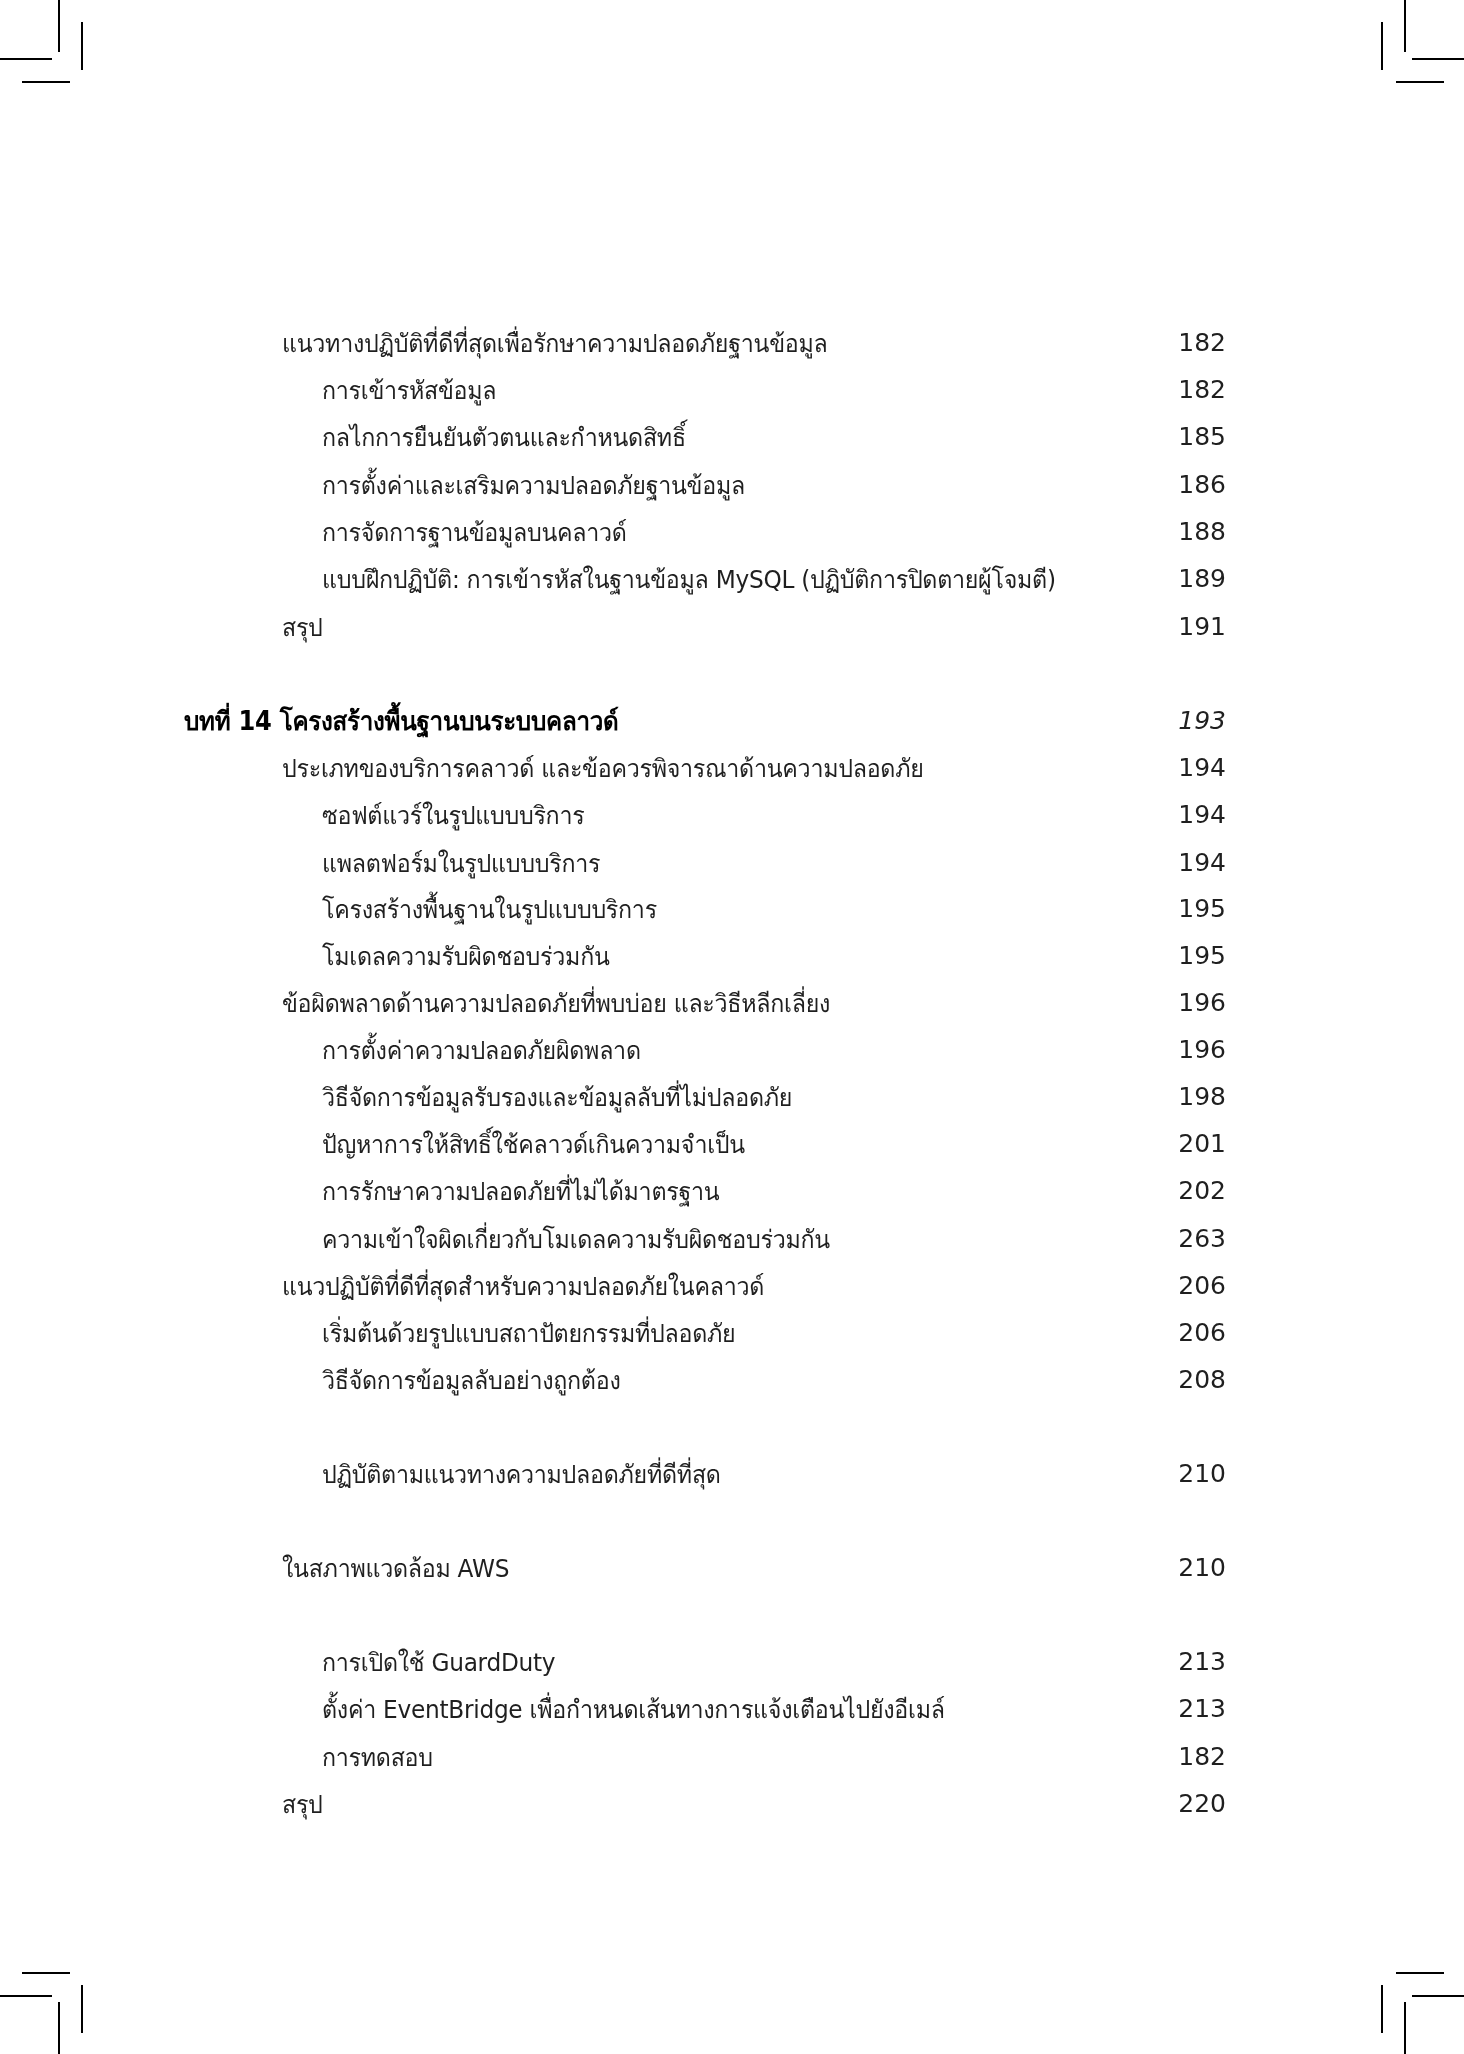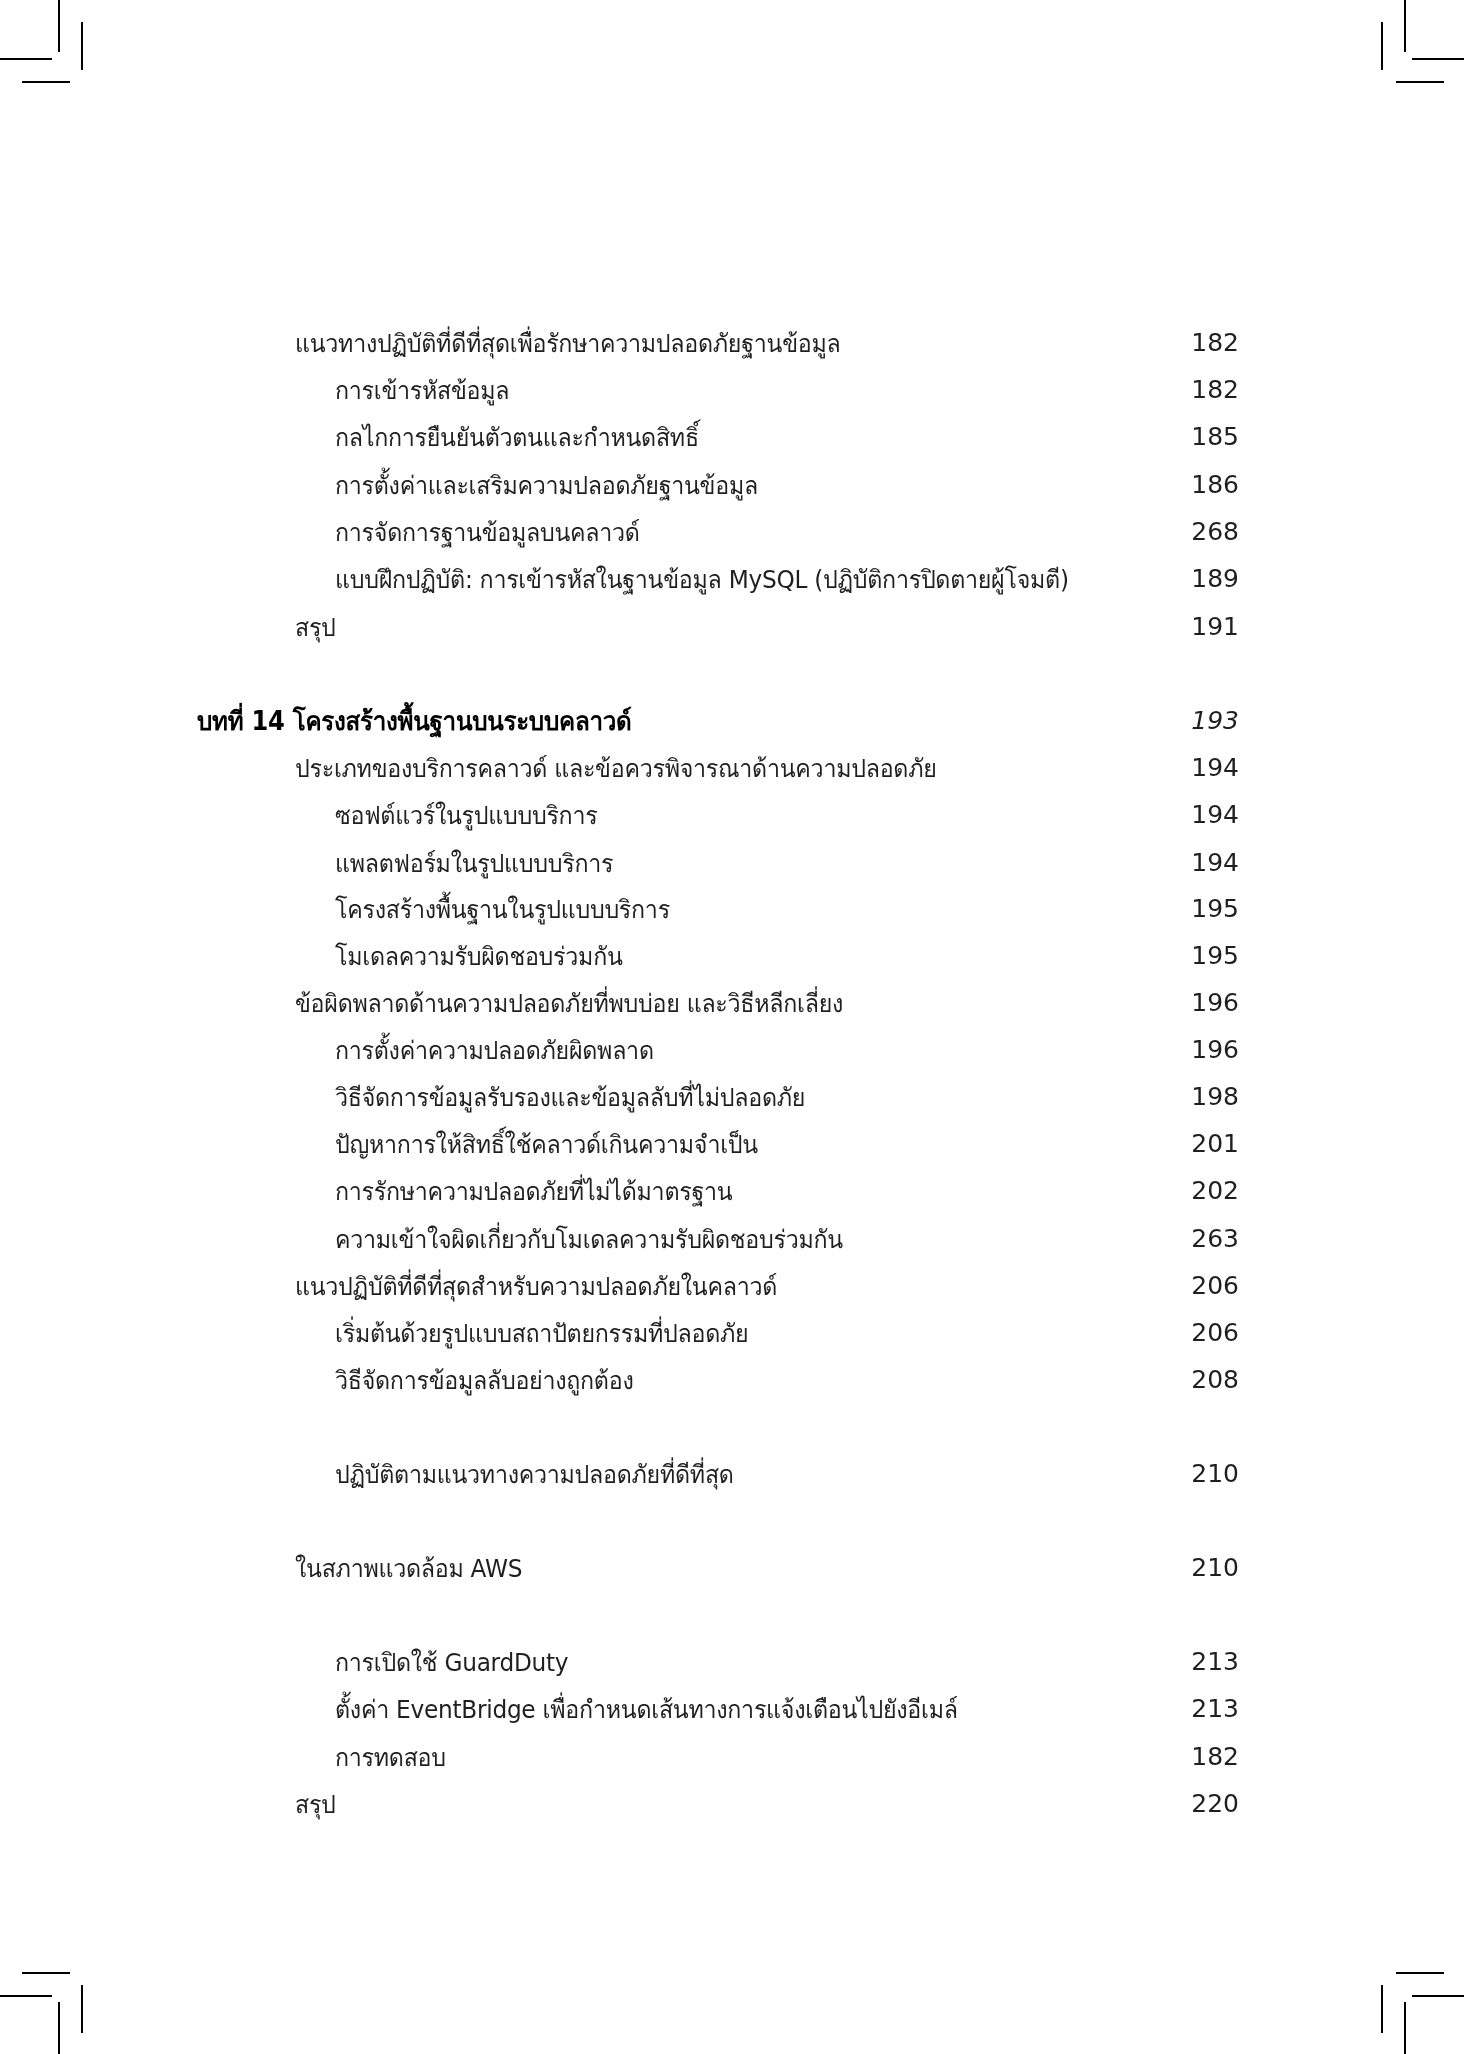--- a/index.html
+++ b/index.html
@@ -1,21 +1,21 @@
 <!DOCTYPE html>
 <html><head>
 <meta charset="utf-8">
 <style>
   html, body { margin: 0; padding: 0; }
   body {
     width: 1464px; height: 2054px; background: #ffffff; position: relative; overflow: hidden;
     font-family: "DejaVu Sans", "Liberation Sans", sans-serif; color: #1a1a1a;
   }
   .crop { position: absolute; background: #000; }
-  .toc { position: absolute; left: 17px; top: 0; width: 1160px; height: 2054px; }
+  .toc { position: absolute; left: 4px; top: 0; width: 1160px; height: 2054px; }
   .row {
     position: absolute; left: 0; width: 1464px; height: 47px;
     display: flex; align-items: center;
   }
   .row .title {
     position: absolute; white-space: nowrap; font-size: 25px; letter-spacing: -0.3px;
     font-family: "DejaVu Sans", sans-serif; font-weight: normal; color: #1f1f1f;
     transform: scaleX(0.93); transform-origin: left center;
   }
   .row .page {
@@ -63,21 +63,21 @@
   <div class="row lvl2" style="top:413px">
       <span class="title">กลไกการยืนยันตัวตนและกำหนดสิทธิ์</span>
       <span class="page">185</span>
     </div>
   <div class="row lvl2" style="top:461px">
       <span class="title">การตั้งค่าและเสริมความปลอดภัยฐานข้อมูล</span>
       <span class="page">186</span>
     </div>
   <div class="row lvl2" style="top:508px">
       <span class="title">การจัดการฐานข้อมูลบนคลาวด์</span>
-      <span class="page">268</span>
+      <span class="page">188</span>
     </div>
   <div class="row lvl2" style="top:555px">
       <span class="title">แบบฝึกปฏิบัติ: การเข้ารหัสในฐานข้อมูล MySQL (ปฏิบัติการปิดตายผู้โจมตี)</span>
       <span class="page">189</span>
     </div>
   <div class="row lvl1" style="top:603px">
       <span class="title">สรุป</span>
       <span class="page">191</span>
     </div>
 

